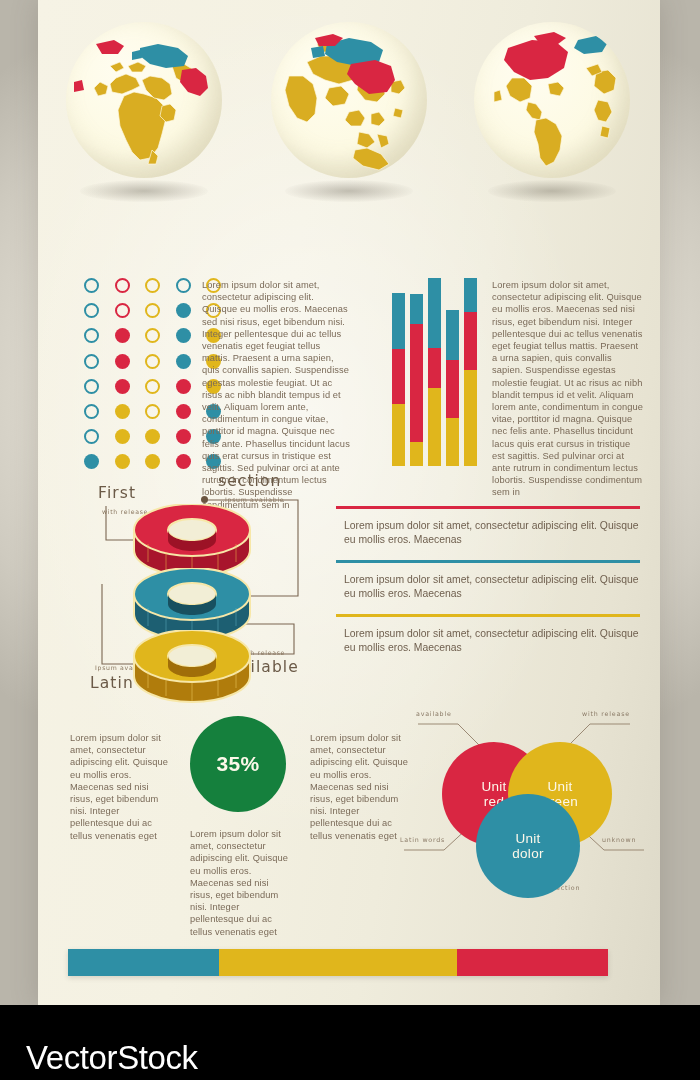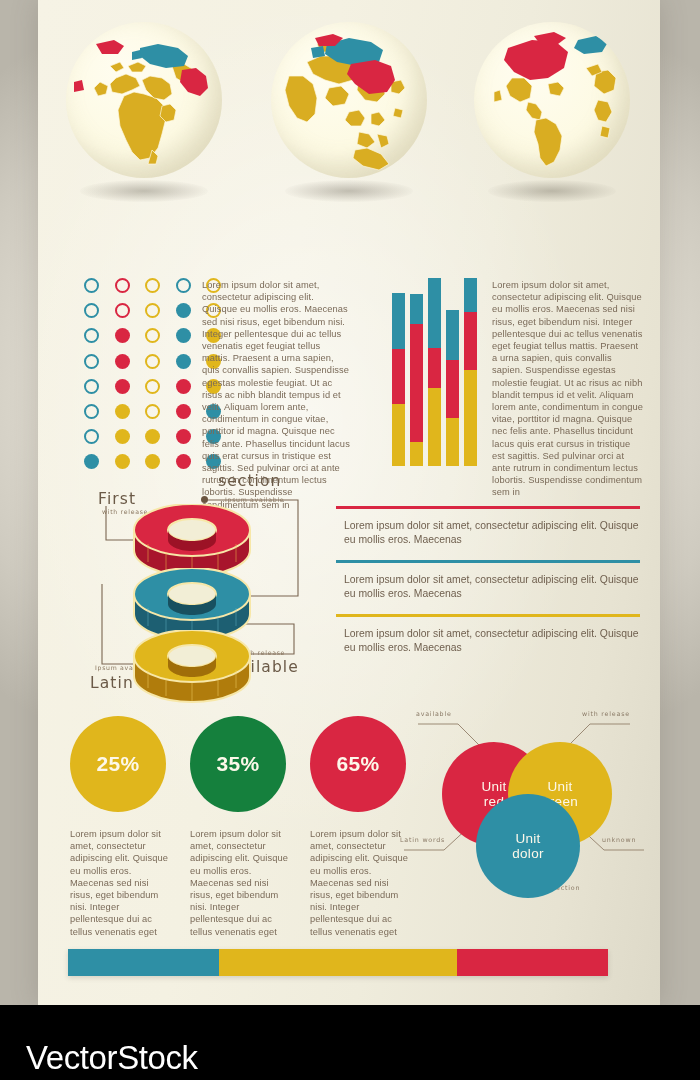--- a/index.html
+++ b/index.html
@@ -338,21 +338,21 @@
       <path class="callout-line" d="M142 22 L236 22 L236 118 L164 118"></path>
       <path class="callout-line" d="M40 106 L40 186 L170 186"></path>
       <path class="callout-line" d="M150 176 L232 176 L232 146 L172 146"></path>
     </svg>
 
     <div class="co-dot" style="left:159px;top:58px;"></div>
     <div class="co-dot" style="left:139px;top:18px;"></div>
     <div class="co-dot" style="left:167px;top:182px;"></div>
     <div class="co-dot" style="left:147px;top:172px;"></div>
 
-    <div class="co-big" style="left:36px;top:12px;">First</div>
+    <div class="co-big" style="left:36px;top:6px;">First</div>
     <div class="co-small" style="left:40px;top:30px;">with release</div>
 
     <div class="co-big" style="left:156px;top:-6px;">section</div>
     <div class="co-small" style="left:163px;top:18px;">Ipsum available</div>
 
     <div class="co-big" style="left:157px;top:180px;">available</div>
     <div class="co-small" style="left:177px;top:171px;">with release</div>
 
     <div class="co-big" style="left:28px;top:196px;">Latin words</div>
     <div class="co-small" style="left:33px;top:186px;">Ipsum available</div>
@@ -427,35 +427,29 @@
       <div class="legend-txt">Lorem ipsum dolor sit amet, consectetur adipiscing elit. Quisque eu mollis eros. Maecenas</div>
     </div>
     <div class="legend-row">
       <div class="legend-rule" style="background:#e0b61c"></div>
       <div class="legend-txt">Lorem ipsum dolor sit amet, consectetur adipiscing elit. Quisque eu mollis eros. Maecenas</div>
     </div>
   </div>
 
   <div class="pct-group">
     <div class="pct-col" style="left:8px;">
-      <div class="pct-circle" style="background:#e0b61c">
-        <span>25%</span>
-      </div>
       <div class="pct-text body-col">Lorem ipsum dolor sit amet, consectetur adipiscing elit. Quisque eu mollis eros. Maecenas sed nisi risus, eget bibendum nisi. Integer pellentesque dui ac tellus venenatis eget</div>
     </div>
     <div class="pct-col" style="left:128px;">
       <div class="pct-circle" style="background:#15803d">
         <span>35%</span>
       </div>
       <div class="pct-text body-col">Lorem ipsum dolor sit amet, consectetur adipiscing elit. Quisque eu mollis eros. Maecenas sed nisi risus, eget bibendum nisi. Integer pellentesque dui ac tellus venenatis eget</div>
     </div>
     <div class="pct-col" style="left:248px;">
-      <div class="pct-circle" style="background:#d92642">
-        <span>65%</span>
-      </div>
       <div class="pct-text body-col">Lorem ipsum dolor sit amet, consectetur adipiscing elit. Quisque eu mollis eros. Maecenas sed nisi risus, eget bibendum nisi. Integer pellentesque dui ac tellus venenatis eget</div>
     </div>
   </div>
 
   <div class="venn">
     <svg width="248" height="196" style="position:absolute;left:0;top:0;">
       <g stroke="#9b8a75" stroke-width="1" fill="none">
         <path d="M18 16 L58 16 L86 44"></path>
         <path d="M230 16 L190 16 L162 44"></path>
         <path d="M4 142 L44 142 L70 118"></path>

